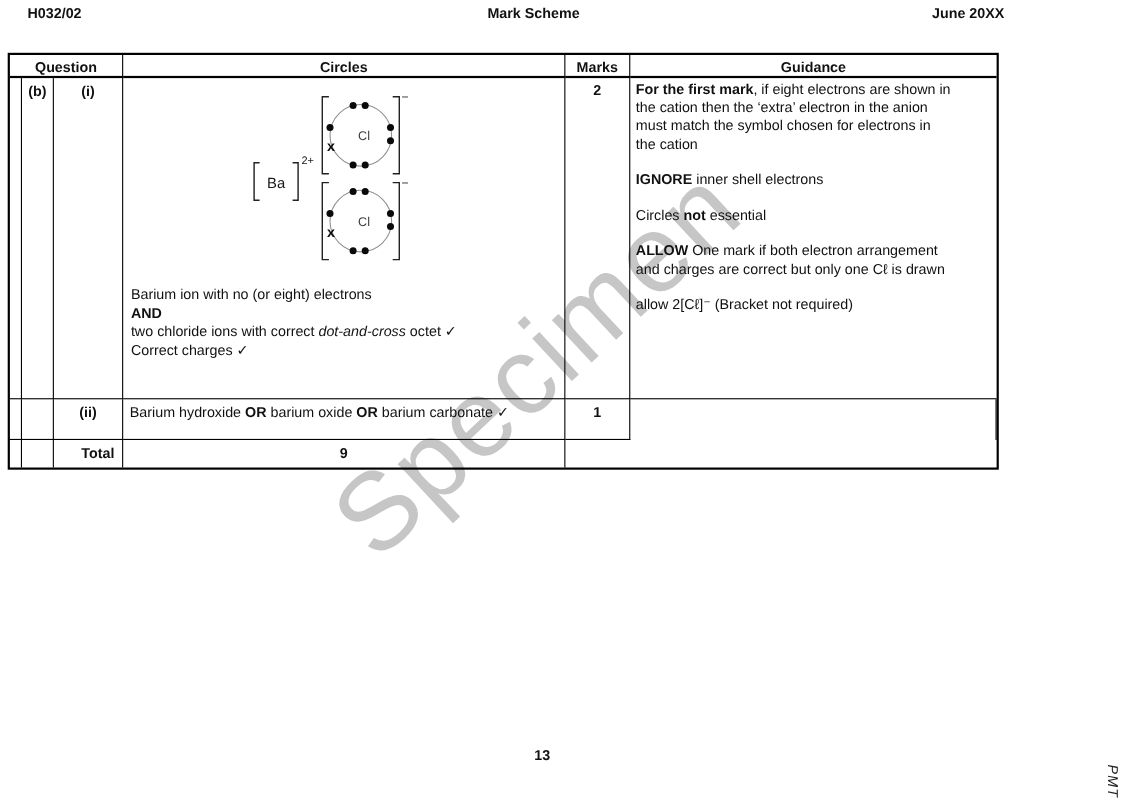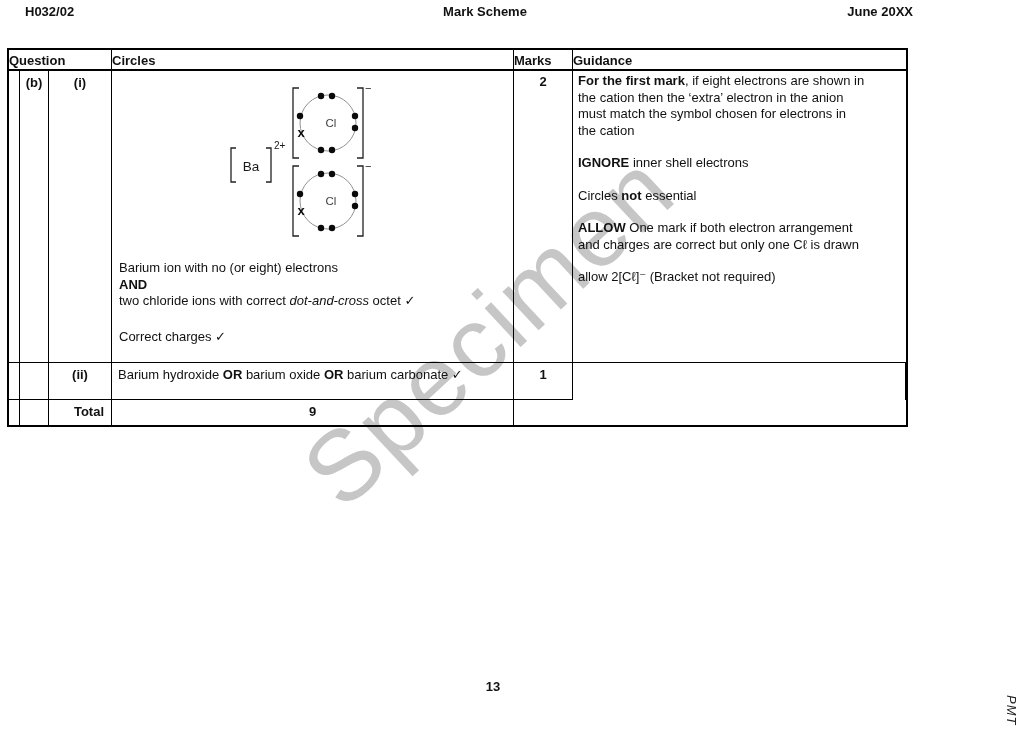--- a/index.html
+++ b/index.html
@@ -26,28 +26,28 @@
     display:grid;
     grid-template-columns:11px 29px 63px 402px 59px 1fr;
     grid-template-rows:21px 292px 37px 25px;
     border:2px solid #000;
     background:transparent;
     box-sizing:content-box;
   }
   .cell{box-sizing:border-box;border-right:1px solid #000;border-bottom:1px solid #000;position:relative;background:transparent;}
   .cell.lastcol{border-right:none;}
   .cell.lastrow{border-bottom:none;}
-  .hcell{font-weight:bold;text-align:left;padding-top:3px;border-bottom-width:2px;}
+  .hcell{font-weight:bold;text-align:center;padding-top:3px;border-bottom-width:2px;}
   .qspan{grid-column:1/4;}
   .qlab{font-weight:bold;text-align:center;padding-top:4px;}
   .markcell{font-weight:bold;text-align:center;padding-top:3px;}
   .anscell{padding:0;}
   .ans-text{position:absolute;left:7px;top:189px;right:4px;}
   .ans-text p{margin:0;}
-  .ans-text p + p{margin-top:19px;}
+  .ans-text p + p{margin-top:1px;}
   .guidcell{padding:2px 16px 0 5px;}
   .guidcell p{margin:0 0 16px 0;}
   .row2pad{padding-top:4px;}
   .ans2{padding:4px 4px 0 6px;}
   .totalcell{font-weight:bold;text-align:right;padding:4px 7px 0 0;}
   
   .diagram{position:absolute;left:110px;top:10px;}
   
   .page-number{position:absolute;left:481px;top:679px;transform:translateX(-50%);font-weight:bold;margin-left:12px;}
   .pmt{position:absolute;right:5px;bottom:8px;writing-mode:vertical-rl;font-style:italic;color:#222;letter-spacing:1px;}

